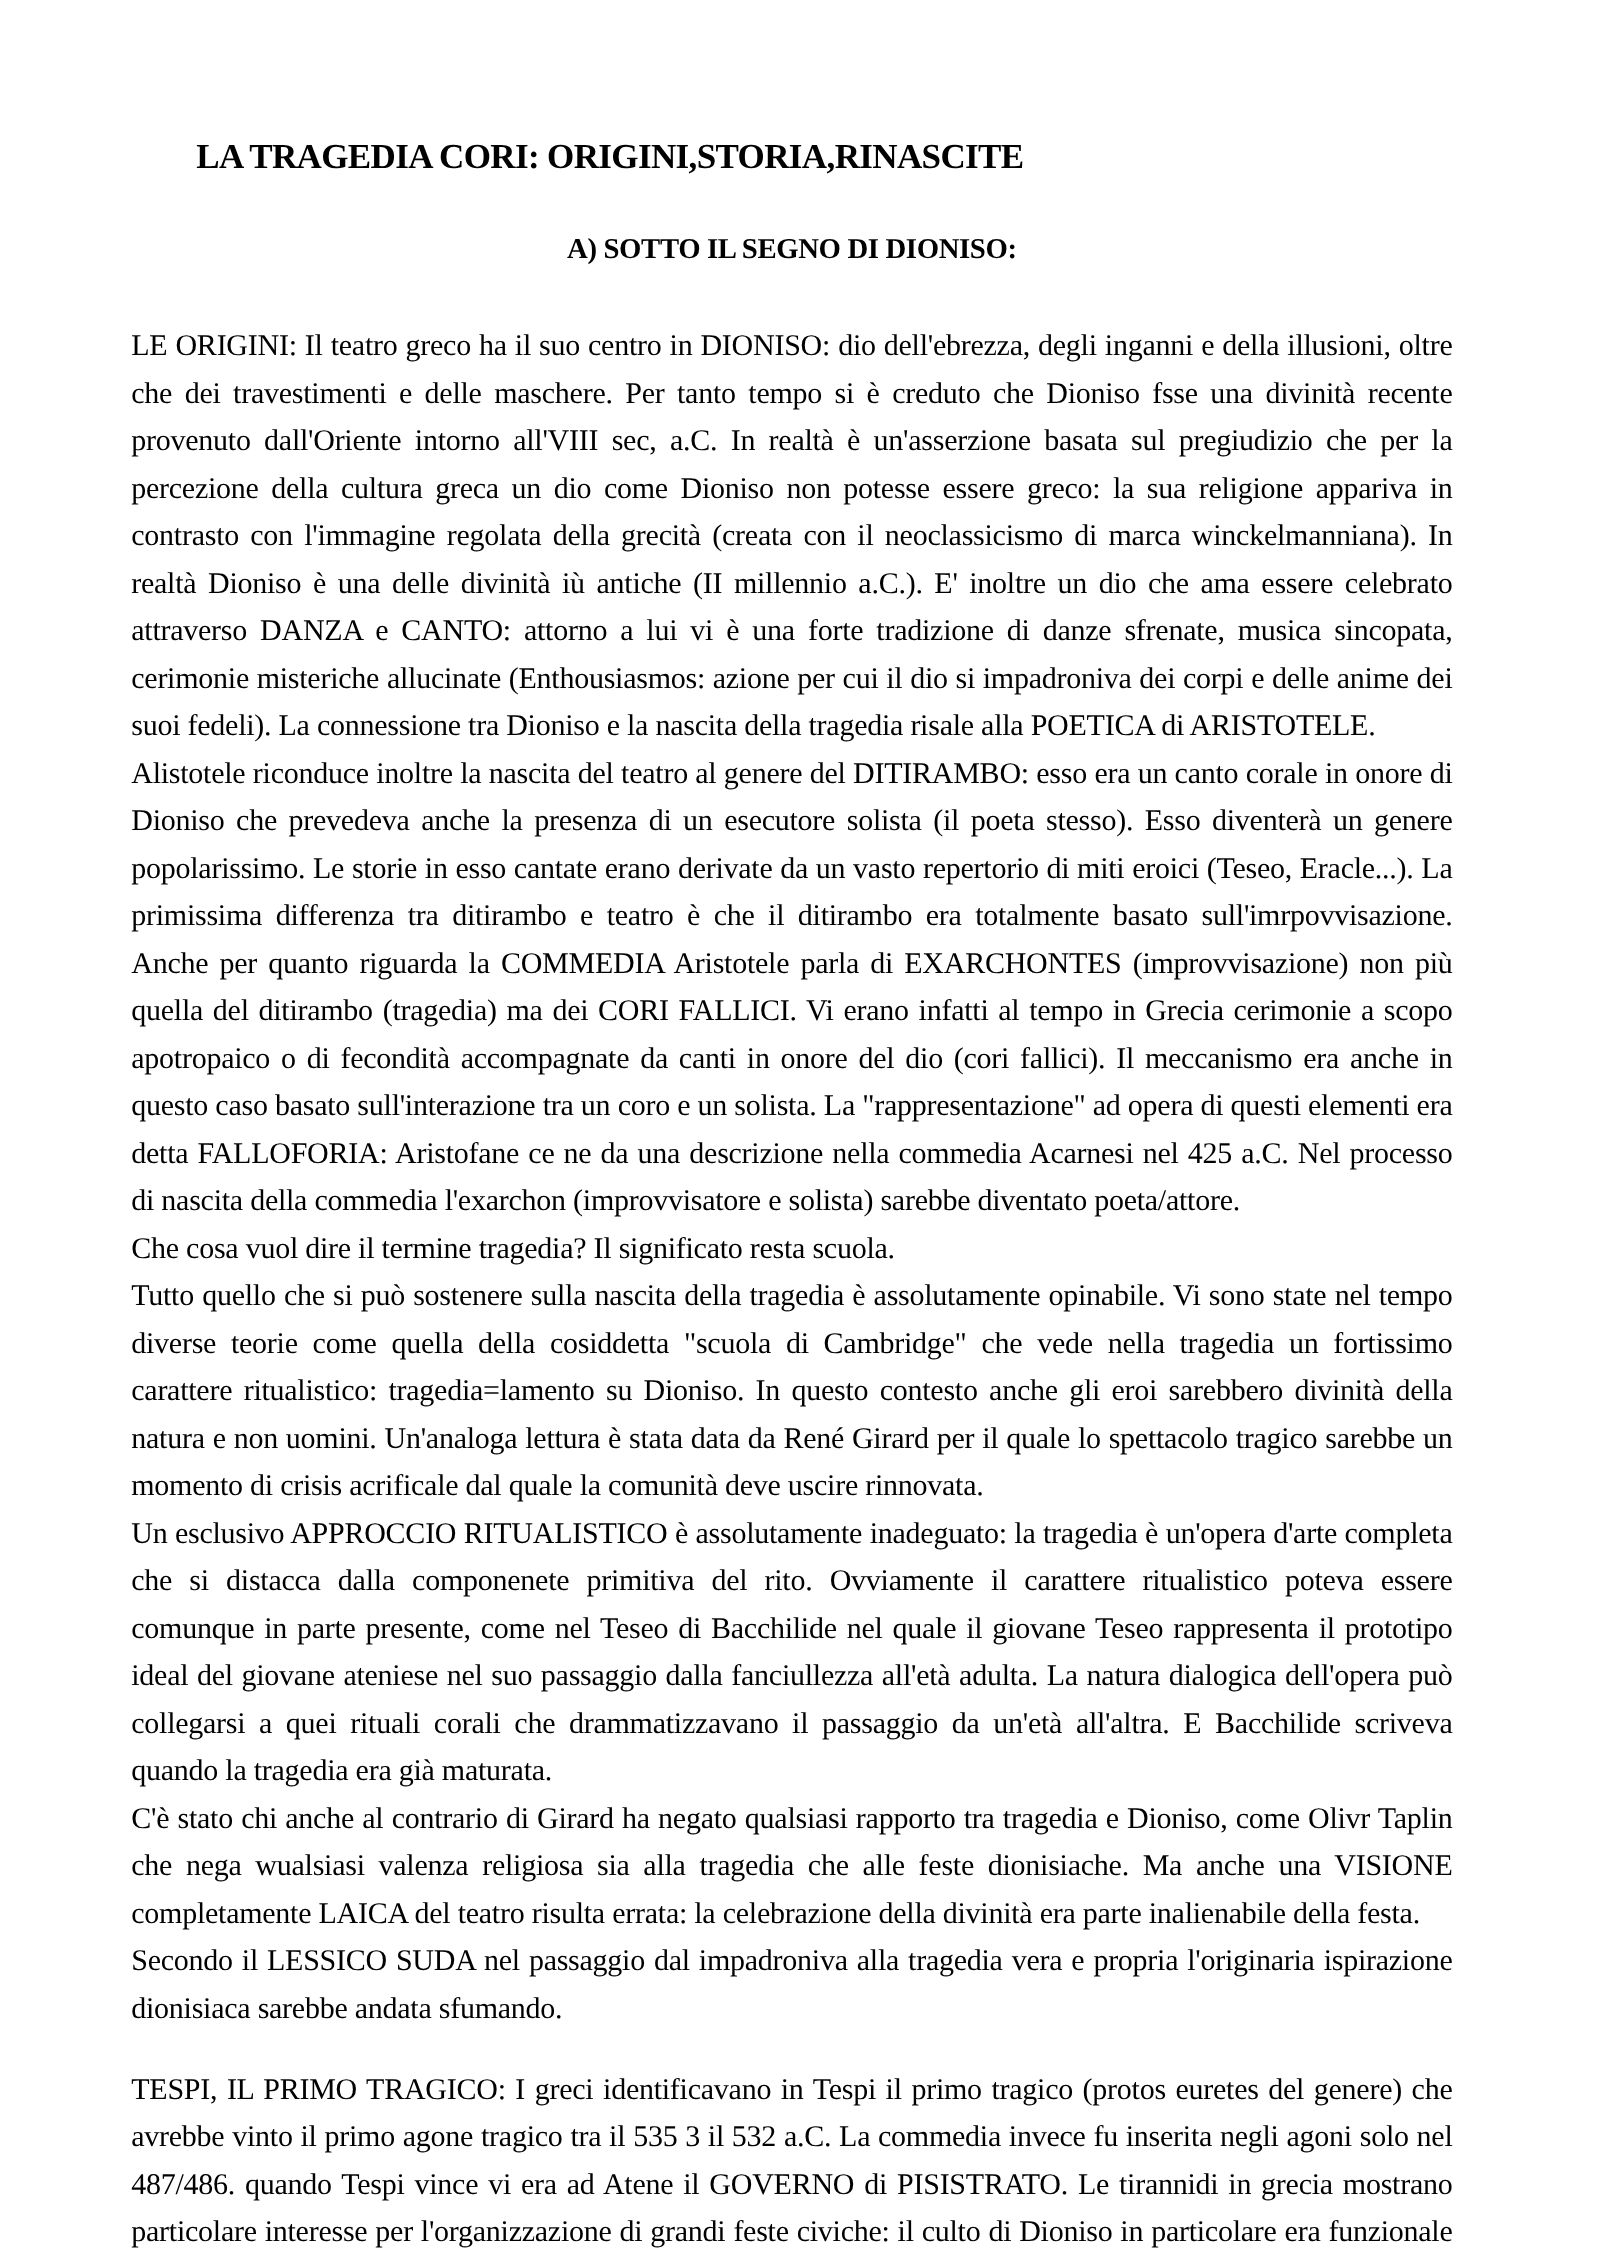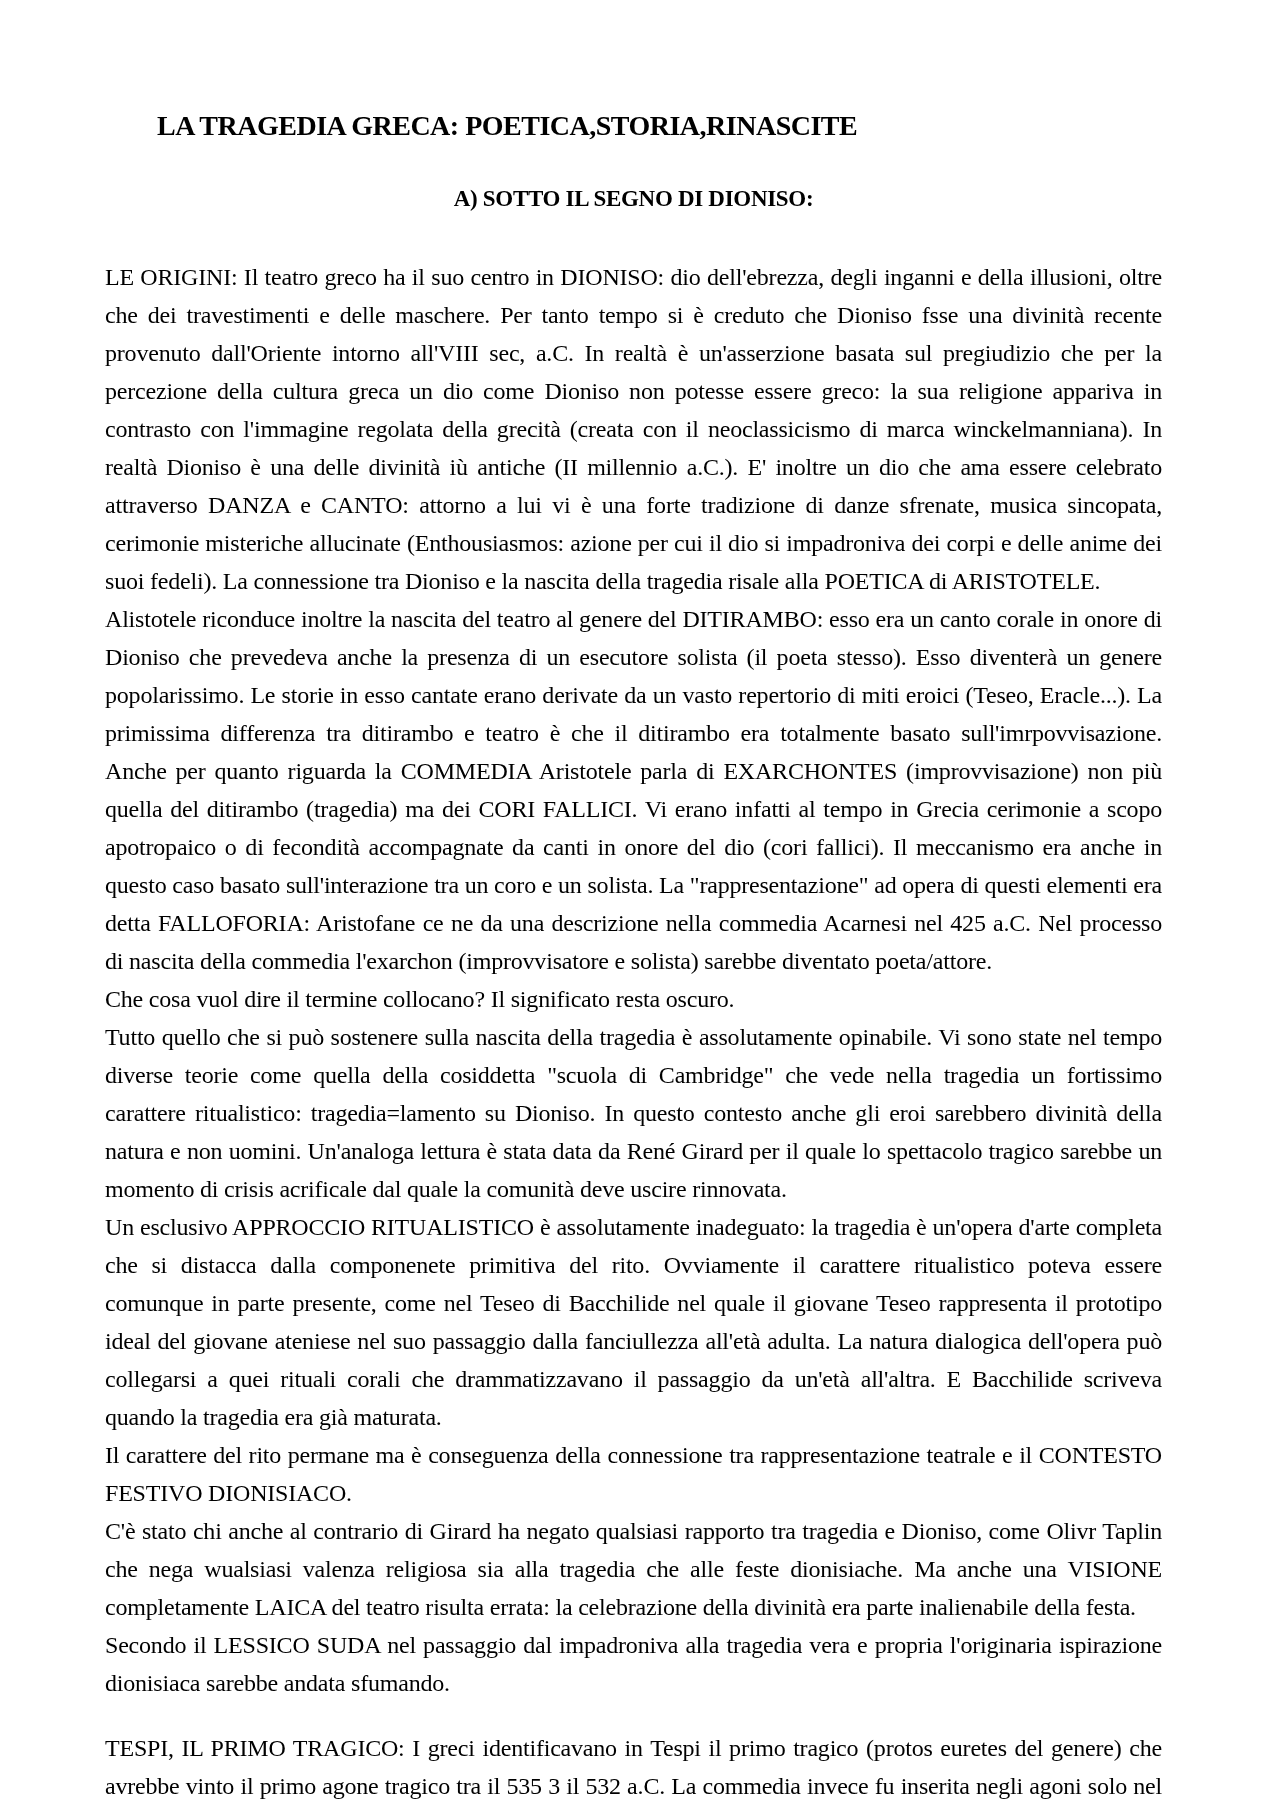--- a/index.html
+++ b/index.html
@@ -49,27 +49,26 @@
   }
   .doc-body .spacer {
     height: 26.6px;
   }
   .italic { }
 </style>
 </head>
 <body>
 
 <div class="page">
-  <h1 class="doc-title">LA TRAGEDIA GRECA: POETICA,STORIA,RINASCITE</h1>
+  <h1 class="doc-title">LA TRAGEDIA CORI: ORIGINI,STORIA,RINASCITE</h1>
   <h2 class="section-heading">A) SOTTO IL SEGNO DI DIONISO:</h2>
   <div class="doc-body">
       <p class="para"><span>LE ORIGINI: Il teatro greco ha il suo centro in DIONISO: dio dell'ebrezza, degli inganni e della illusioni, oltre che dei travestimenti e delle maschere. Per tanto tempo si è creduto che Dioniso fsse una divinità recente provenuto dall'Oriente intorno all'VIII sec, a.C. In realtà è un'asserzione basata sul pregiudizio che per la percezione della cultura greca un dio come Dioniso non potesse essere greco: la sua religione appariva in contrasto con l'immagine regolata della grecità (creata con il neoclassicismo di marca winckelmanniana). In realtà Dioniso è una delle divinità iù antiche (II millennio a.C.). E' inoltre un dio che ama essere celebrato attraverso DANZA e CANTO: attorno a lui vi è una forte tradizione di danze sfrenate, musica sincopata, cerimonie misteriche allucinate (Enthousiasmos: azione per cui il dio si impadroniva dei corpi e delle anime dei suoi fedeli). La connessione tra Dioniso e la nascita della tragedia risale alla POETICA di ARISTOTELE.</span></p>
       <p class="para"><span>Alistotele riconduce inoltre la nascita del teatro al genere del DITIRAMBO: esso era un canto corale in onore di Dioniso che prevedeva anche la presenza di un esecutore solista (il poeta stesso). Esso diventerà un genere popolarissimo. Le storie in esso cantate erano derivate da un vasto repertorio di miti eroici (Teseo, Eracle...). La primissima differenza tra ditirambo e teatro è che il ditirambo era totalmente basato sull'imrpovvisazione. Anche per quanto riguarda la COMMEDIA Aristotele parla di EXARCHONTES (improvvisazione) non più quella del ditirambo (tragedia) ma dei CORI FALLICI. Vi erano infatti al tempo in Grecia cerimonie a scopo apotropaico o di fecondità accompagnate da canti in onore del dio (cori fallici). Il meccanismo era anche in questo caso basato sull'interazione tra un coro e un solista. La "rappresentazione" ad opera di questi elementi era detta FALLOFORIA: Aristofane ce ne da una descrizione nella commedia Acarnesi nel 425 a.C. Nel processo di nascita della commedia l'exarchon (improvvisatore e solista) sarebbe diventato poeta/attore.</span></p>
-      <p class="para"><span>Che cosa vuol dire il termine collocano? Il significato resta oscuro.</span></p>
+      <p class="para"><span>Che cosa vuol dire il termine tragedia? Il significato resta scuola.</span></p>
       <p class="para"><span>Tutto quello che si può sostenere sulla nascita della tragedia è assolutamente opinabile. Vi sono state nel tempo diverse teorie come quella della cosiddetta "scuola di Cambridge" che vede nella tragedia un fortissimo carattere ritualistico: tragedia=lamento su Dioniso. In questo contesto anche gli eroi sarebbero divinità della natura e non uomini. Un'analoga lettura è stata data da René Girard per il quale lo spettacolo tragico sarebbe un momento di crisis acrificale dal quale la comunità deve uscire rinnovata.</span></p>
       <p class="para"><span>Un esclusivo APPROCCIO RITUALISTICO è assolutamente inadeguato: la tragedia è un'opera d'arte completa che si distacca dalla componenete primitiva del rito. Ovviamente il carattere ritualistico poteva essere comunque in parte presente, come nel </span><span class="italic">Teseo</span><span> di Bacchilide nel quale il giovane Teseo rappresenta il prototipo ideal del giovane ateniese nel suo passaggio dalla fanciullezza all'età adulta. La natura dialogica dell'opera può collegarsi a quei rituali corali che drammatizzavano il passaggio da un'età all'altra. E Bacchilide scriveva quando la tragedia era già maturata.</span></p>
-      <p class="para"><span>Il carattere del rito permane ma è conseguenza della connessione tra rappresentazione teatrale e il CONTESTO FESTIVO DIONISIACO.</span></p>
       <p class="para"><span>C'è stato chi anche al contrario di Girard ha negato qualsiasi rapporto tra tragedia e Dioniso, come Olivr Taplin che nega wualsiasi valenza religiosa sia alla tragedia che alle feste dionisiache. Ma anche una VISIONE completamente LAICA  del teatro risulta errata: la celebrazione della divinità era parte inalienabile della festa.</span></p>
       <p class="para"><span>Secondo il LESSICO SUDA nel passaggio dal </span><span class="italic">impadroniva</span><span> alla tragedia vera e propria l'originaria ispirazione dionisiaca sarebbe andata sfumando.</span></p>
       <div class="spacer"></div>
       <p class="para"><span>TESPI, IL PRIMO TRAGICO: I greci identificavano in Tespi il primo tragico (protos euretes del genere) che avrebbe vinto il primo agone tragico tra il 535 3 il 532 a.C. La commedia invece fu inserita negli agoni solo nel 487/486. quando Tespi vince vi era ad Atene il GOVERNO di PISISTRATO. Le tirannidi in grecia mostrano particolare interesse per l'organizzazione di grandi feste civiche: il culto di Dioniso in particolare era funzionale ai regini perchè era un culto ecumenico che prescindeva dalle differenziazioni di ceto e classe sociale=creava un sentimento comunitario. IPPARCO, figlio di Pisistrato contribui allo sviluppo del ditirambo ad Atene.</span></p>
     </div>
 </div>
 
 </body></html>

